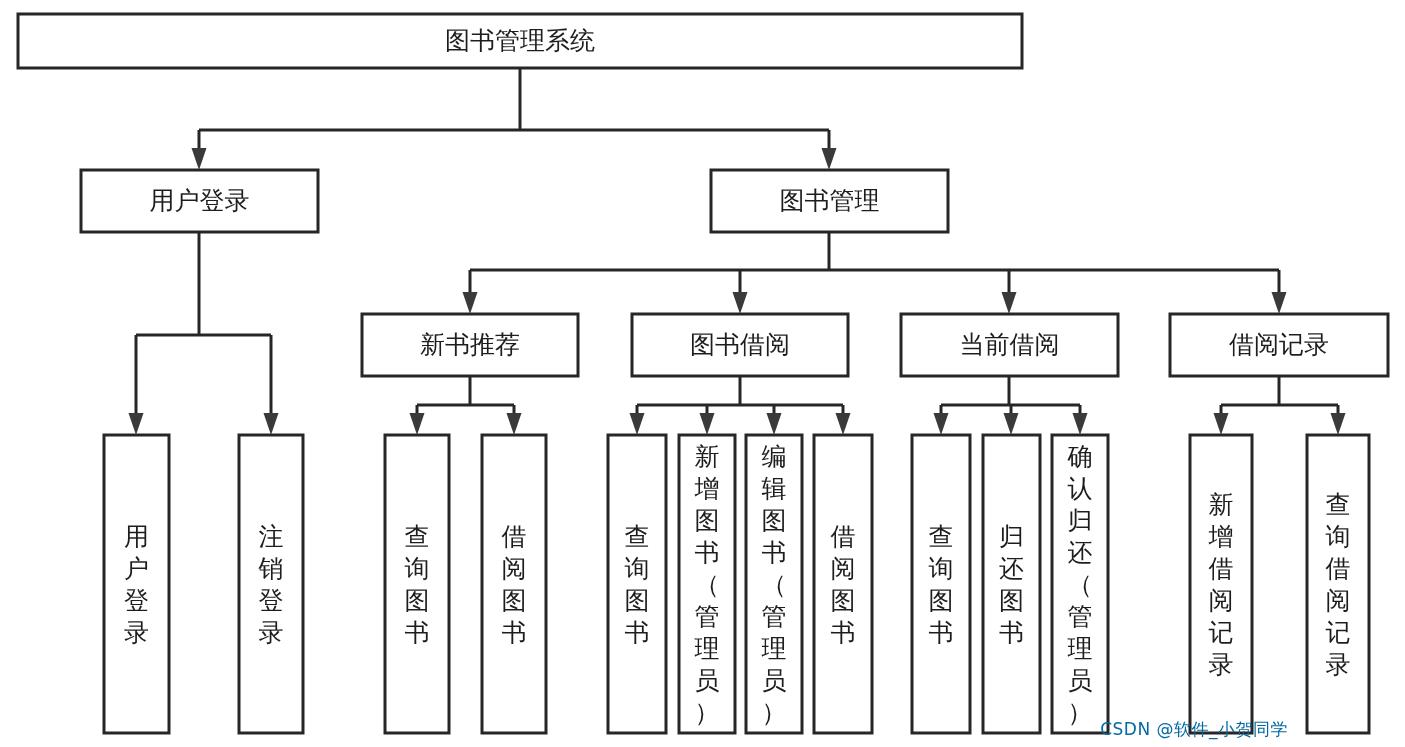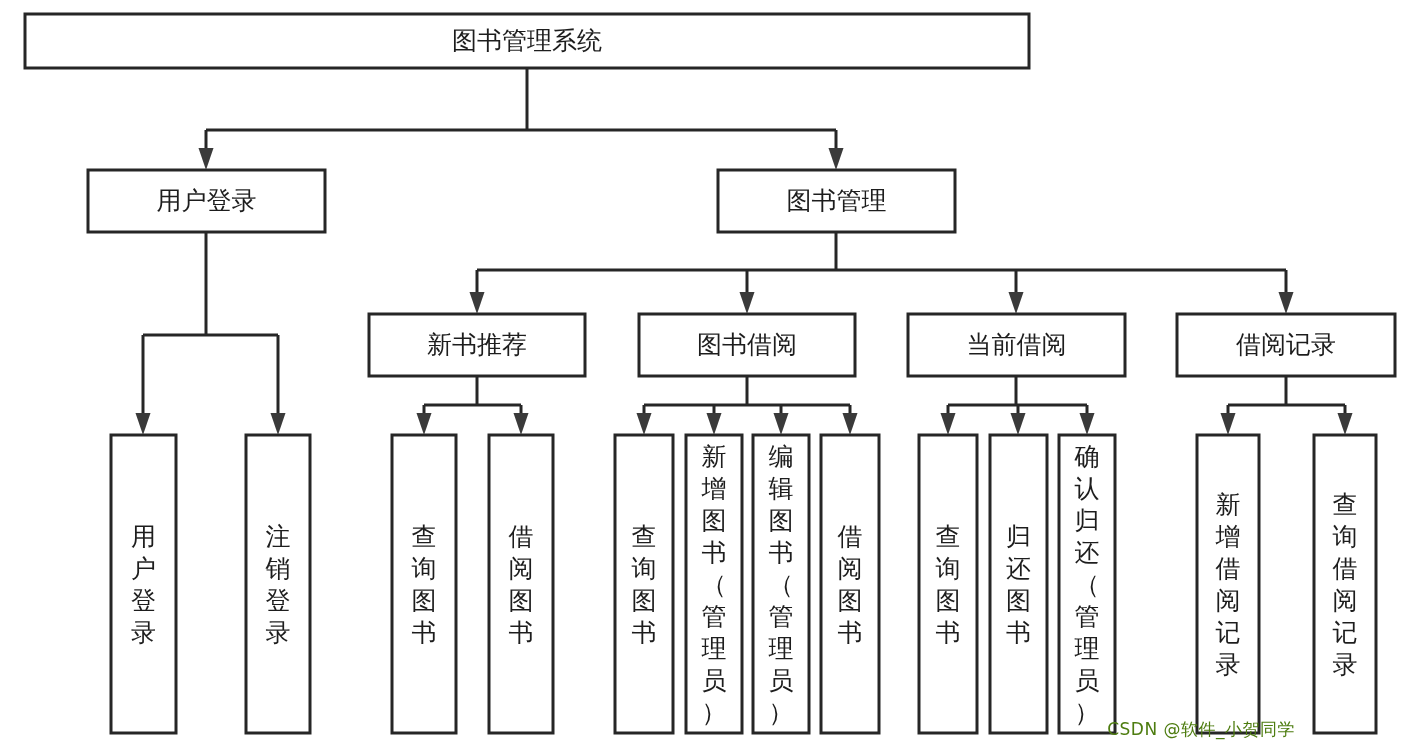--- a/index.html
+++ b/index.html
@@ -10,21 +10,21 @@
   body {
     width: 1405px;
     height: 747px;
     position: relative;
     overflow: hidden;
     font-family: "DejaVu Sans", "Liberation Sans", sans-serif;
   }
   #diagram-root {
     position: absolute;
     top: 0;
-    left: 7px;
+    left: 0;
     width: 1296px;
     height: 747px;
   }
   svg.flow {
     display: block;
     width: 1405px;
     height: 747px;
   }
   .node-box {
     fill: #ffffff;
@@ -53,21 +53,21 @@
     font-family: "DejaVu Sans", "Liberation Sans", sans-serif;
     font-size: 25px;
     text-anchor: middle;
   }
   .watermark-text {
     position: absolute;
     right: 8px;
     bottom: 6px;
     font-family: "DejaVu Sans", "Liberation Sans", sans-serif;
     font-size: 17px;
-    color: #4d7c0f;
+    color: #0369a1;
     letter-spacing: 0.5px;
     white-space: nowrap;
     user-select: none;
   }
 </style>
 </head>
 <body>
 
 <div id="diagram-root">
   <svg class="flow" viewBox="0 0 1405 747" xmlns="http://www.w3.org/2000/svg">

